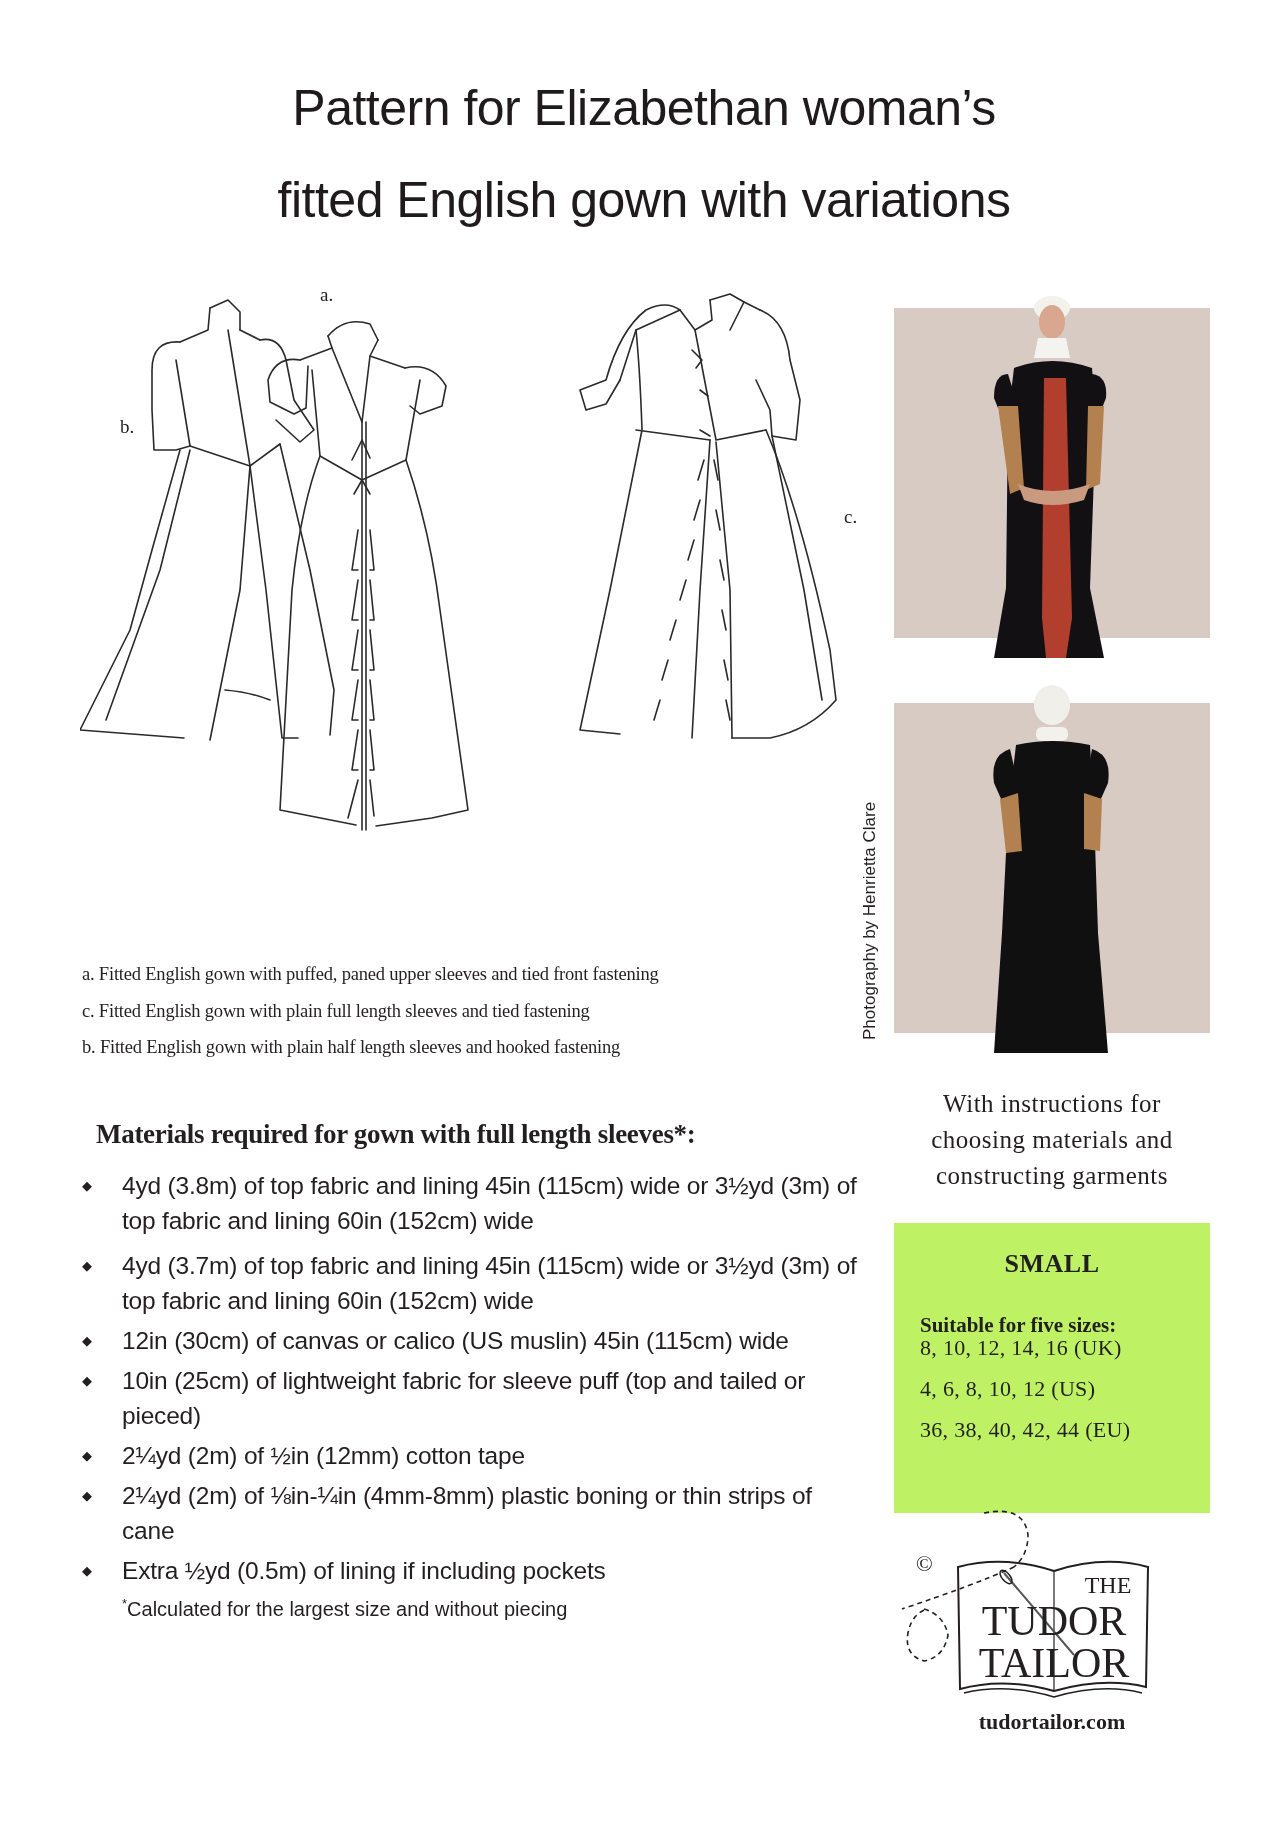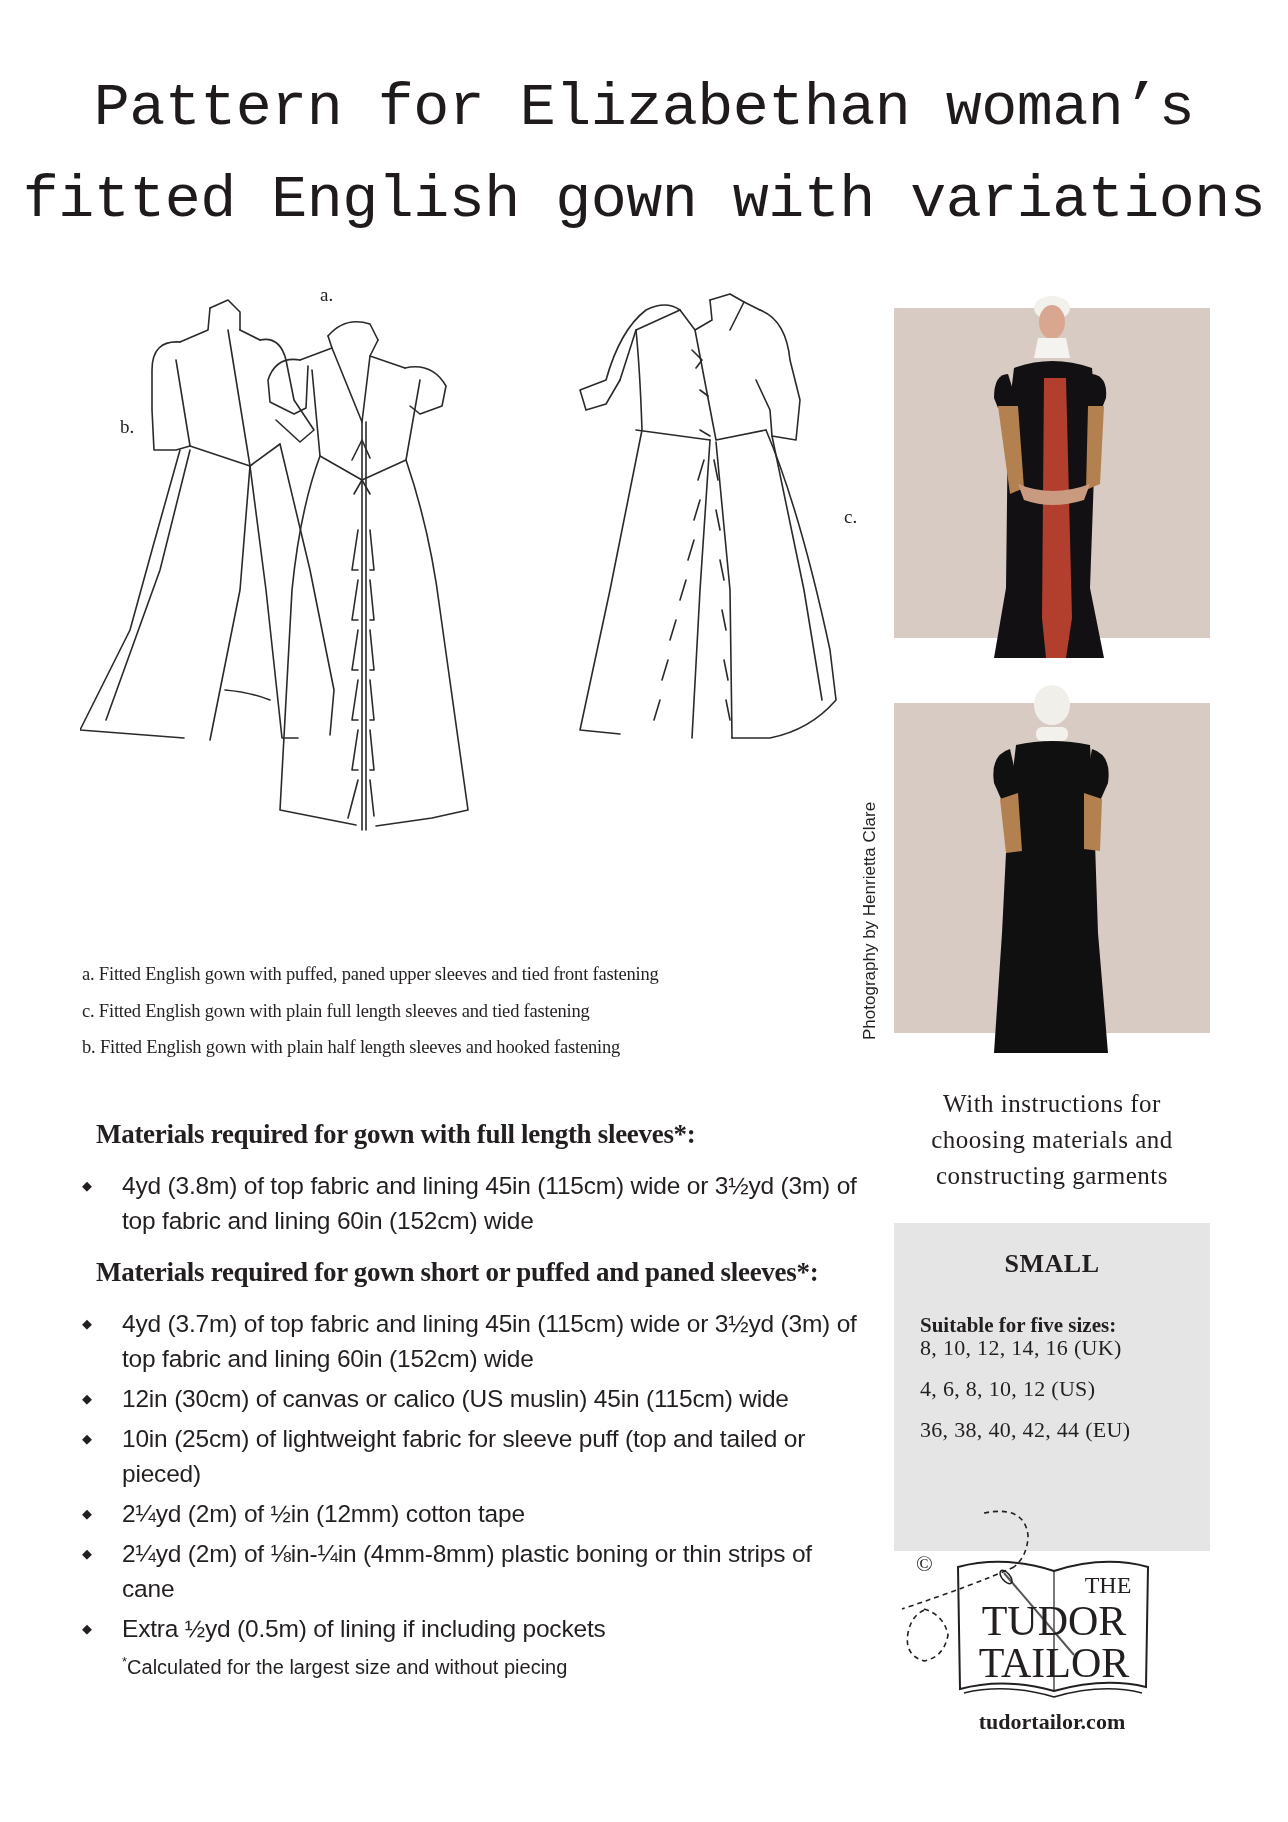--- a/index.html
+++ b/index.html
@@ -1,19 +1,19 @@
 <!DOCTYPE html>
 <html><head>
 <meta charset="utf-8">
 <style>
   html, body { margin:0; padding:0; background:#ffffff; }
   body { width:1288px; height:1822px; position:relative; overflow:hidden; color:#231f20; }
 
   #title { position:absolute; left:0; top:62px; width:1288px; text-align:center;
-    font-family:Liberation Mono, monospace; font-size:60px; line-height:92px; letter-spacing:-0.5px; color:#1f1a1b; }
+    font-family:Liberation Sans, sans-serif; font-size:50px; line-height:92px; letter-spacing:-0.5px; color:#1f1a1b; }
 
   #drawings { position:absolute; left:80px; top:290px; width:760px; height:650px; }
   .fig-label { position:absolute; font-family:"Liberation Serif",serif; font-size:19px; color:#231f20; }
 
   #captions { position:absolute; left:82px; top:956px; width:780px; font-family:"Liberation Serif",serif;
     font-size:18.5px; line-height:36.5px; color:#231f20; letter-spacing:-0.2px; }
 
   .photo { position:absolute; left:894px; width:316px; background:#d8cbc3; overflow:visible; }
   #photo1 { top:308px; height:330px; }
   #photo2 { top:703px; height:330px; }
@@ -26,21 +26,21 @@
   .mat-heading { font-family:"Liberation Serif",serif; font-weight:bold; font-size:27px; line-height:40px; color:#231f20; letter-spacing:-0.3px; margin:14px; }
   .mat-list { list-style:none; margin:6px 0 10px 0; padding:0; }
   .mat-list li { position:relative; padding-left:40px; font-family:"Liberation Sans",sans-serif; font-size:24.5px; line-height:35px; color:#231f20; margin-bottom:5px; letter-spacing:-0.2px; }
   .mat-list li .bullet { position:absolute; left:0; top:0; font-size:13px; line-height:35px; }
   #footnote { font-family:"Liberation Sans",sans-serif; font-size:20px; color:#231f20; padding-left:40px; margin-top:-2px; }
   #footnote sup { font-size:13px; }
 
   #tagline { position:absolute; left:894px; top:1086px; width:316px; text-align:center;
     font-family:"Liberation Serif",serif; font-size:25px; line-height:36px; color:#231f20; letter-spacing:0.5px; }
 
-  #sizebox { position:absolute; left:894px; top:1223px; width:316px; height:328px; background:#e5e5e5; }
+  #sizebox { position:absolute; left:894px; top:1223px; width:316px; height:290px; background:#bef264; }
   #size-title { position:absolute; left:0; width:316px; top:26px; text-align:center; font-family:"Liberation Serif",serif; font-weight:bold; font-size:26px; color:#231f20; letter-spacing:0.5px; }
   #size-sub { position:absolute; left:26px; top:70px; font-family:"Liberation Serif",serif; font-weight:bold; font-size:21px; color:#231f20;margin-top:20px; }
   .size-line { position:absolute; left:26px; font-family:"Liberation Serif",serif; font-size:22px; color:#231f20; letter-spacing:0.3px; }
 
   #logo { position:absolute; left:894px; top:1505px; width:316px; height:200px; }
   #site { position:absolute; left:894px; top:1709px; width:316px; text-align:center; font-family:"Liberation Serif",serif; font-weight:bold; font-size:22px; color:#231f20; }
 </style>
 </head>
 <body>
 
@@ -149,21 +149,20 @@
     <path d="M190 110 L208 116 L206 168 L190 166 Z" fill="#b3804f"></path>
   </svg>
 </div>
 <div id="credit">Photography by Henrietta Clare</div>
 
 <div id="materials">
   <h2 class="mat-heading">Materials required for gown with full length sleeves*:</h2>
   <ul class="mat-list">
     <li><span class="bullet">◆</span><span>4yd (3.8m) of top fabric and lining 45in (115cm) wide or 3½yd (3m) of top fabric and lining 60in (152cm) wide</span></li>
   </ul>
-  <h2 class="mat-heading">Materials required for gown short or puffed and paned sleeves*:</h2>
   <ul class="mat-list">
     <li><span class="bullet">◆</span><span>4yd (3.7m) of top fabric and lining 45in (115cm) wide or 3½yd (3m) of top fabric and lining 60in (152cm) wide</span></li>
     <li><span class="bullet">◆</span><span>12in (30cm) of canvas or calico (US muslin) 45in (115cm) wide</span></li>
     <li><span class="bullet">◆</span><span>10in (25cm) of lightweight fabric for sleeve puff (top and tailed or pieced)</span></li>
     <li><span class="bullet">◆</span><span>2¼yd (2m) of ½in (12mm) cotton tape</span></li>
     <li><span class="bullet">◆</span><span>2¼yd (2m) of ⅛in-¼in (4mm-8mm) plastic boning or thin strips of cane</span></li>
     <li><span class="bullet">◆</span><span>Extra ½yd (0.5m) of lining if including pockets</span></li>
   </ul>
   <div id="footnote"><sup>*</sup><span>Calculated for the largest size and without piecing</span></div>
 </div>

